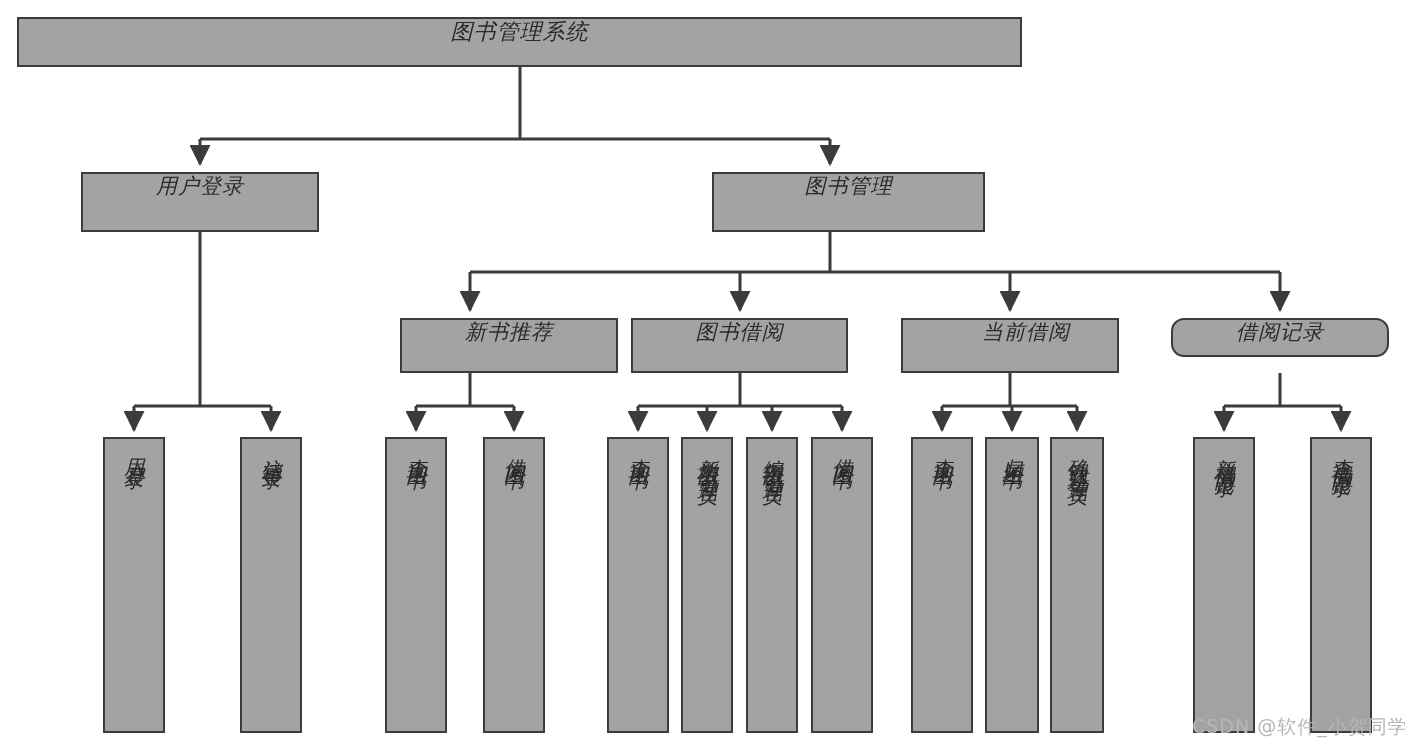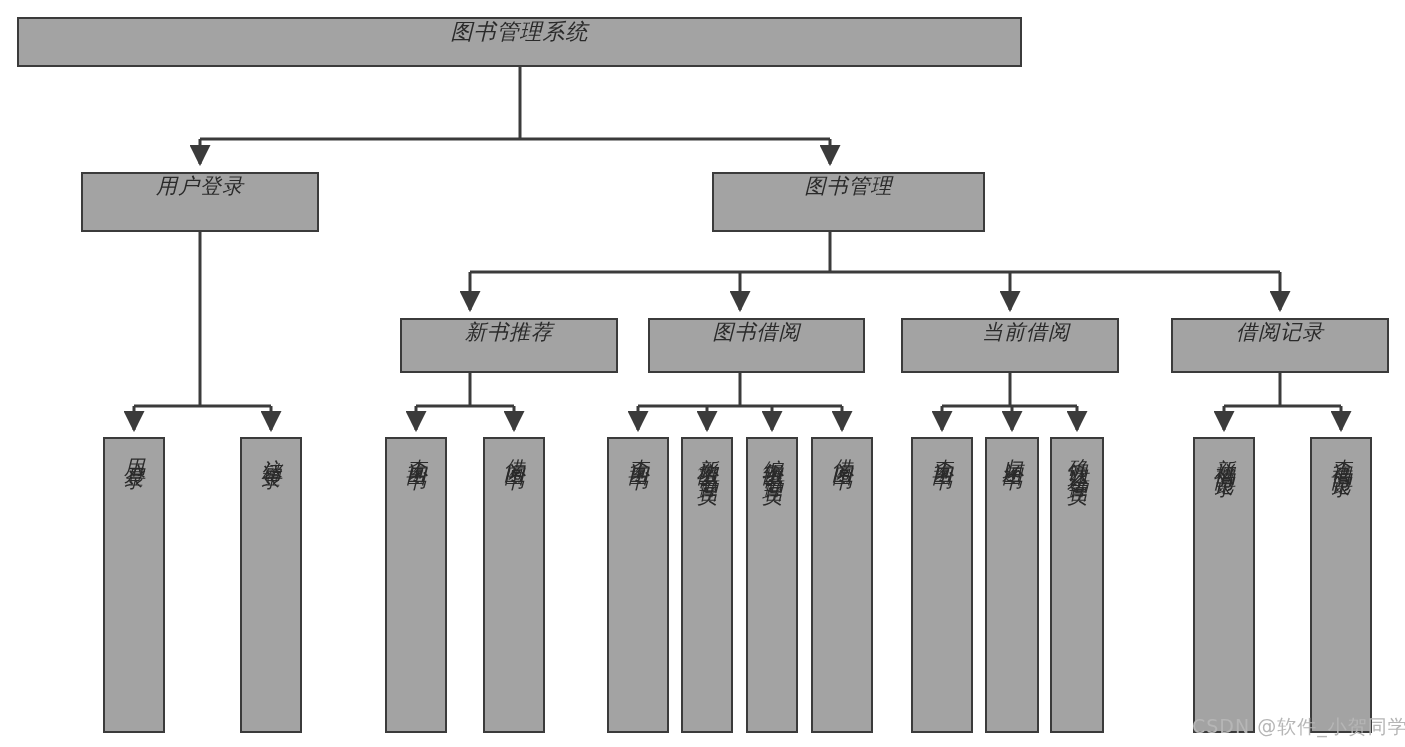--- a/index.html
+++ b/index.html
@@ -129,27 +129,27 @@
   <div class="node horiz" style="left: 81px; top: 172px; width: 238px; height: 60px;">
     <span>用户登录</span>
   </div>
   <div class="node horiz" style="left: 712px; top: 172px; width: 273px; height: 60px;">
     <span>图书管理</span>
   </div>
 
   <div class="node horiz" style="left: 361px; top: 318px; width: 218px; height: 55px; margin-left: 39px;">
     <span>新书推荐</span>
   </div>
-  <div class="node horiz" style="left: 631px; top: 318px; width: 217px; height: 55px; margin-left: 17px;">
+  <div class="node horiz" style="left: 631px; top: 318px; width: 217px; height: 55px;">
     <span>图书借阅</span>
   </div>
   <div class="node horiz" style="left: 901px; top: 318px; width: 218px; height: 55px; padding-left: 32px;">
     <span>当前借阅</span>
   </div>
-  <div class="node horiz" style="left: 1171px; top: 318px; width: 218px; height: 55px;">
+  <div class="node horiz" style="left: 1171px; top: 318px; width: 218px; height: 39px; border-radius: 13px;">
     <span>借阅记录</span>
   </div>
 
   <div id="leaf-container">
       <div class="node leaf" style="left: 103px; top: 437px; width: 62px; height: 296px;">
         <span class="vtext">用户登录</span>
       </div>
       <div class="node leaf" style="left: 240px; top: 437px; width: 62px; height: 296px;">
         <span class="vtext">注销登录</span>
       </div>

